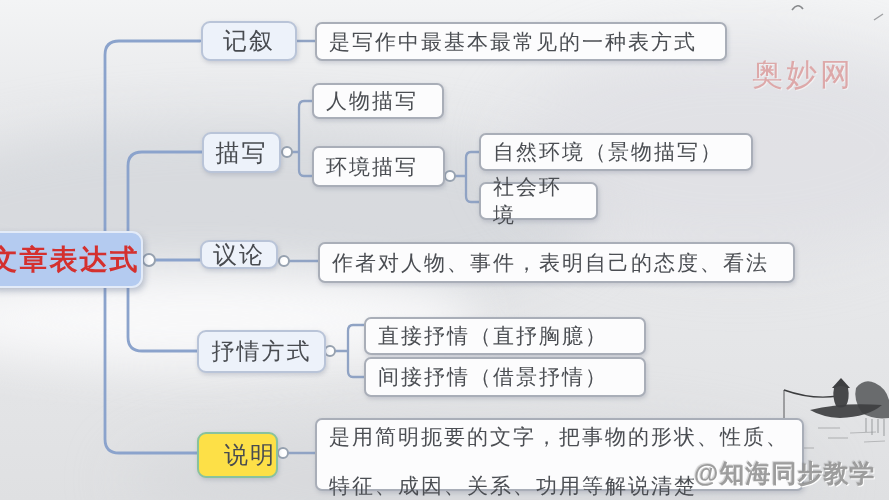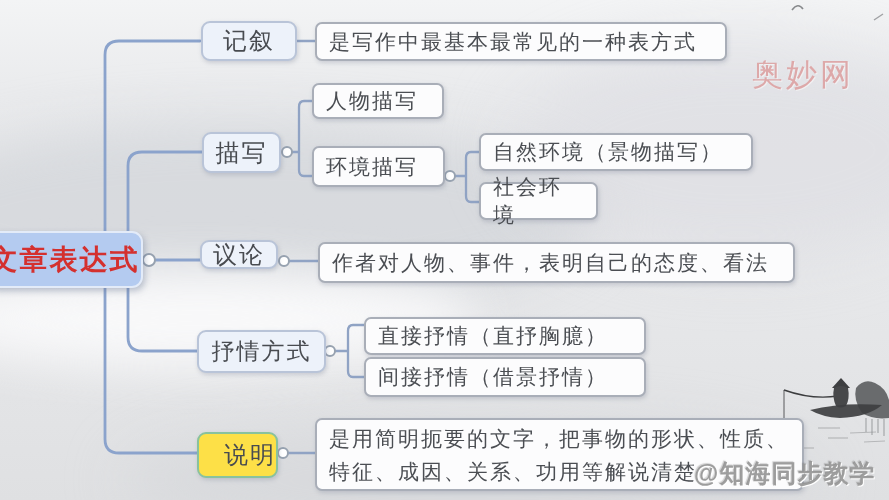--- a/index.html
+++ b/index.html
@@ -29,21 +29,21 @@
   .branch{
     justify-content:center;background:#edf2fa;border:2px solid #b9c4d8;
     border-radius:9px;font-size:24px;letter-spacing:2px;color:#484b50;
   }
   .branch.green{background:#fde047;border-color:#89c29d;justify-content:flex-end;}
   .rootnode{
     justify-content:center;background:#b4cbf0;border:2px solid #e3ebf8;
     border-radius:11px;font-size:28px;font-weight:bold;letter-spacing:2px;
     color:#d4302e;overflow:hidden;box-shadow:2px 3px 6px rgba(100,115,145,.4);
   }
-  .twolines{flex-direction:column;align-items:flex-start;justify-content:center;line-height:33px;}
+  .twolines{flex-direction:column;align-items:flex-start;line-height:33px;gap:16px;}
 
   .wm-site{
     position:absolute;left:752px;top:22px;z-index:10;font-size:31px;font-weight:normal;
     letter-spacing:3px;color:#dc9a9a;opacity:.8;text-shadow:1px 1px 0 rgba(255,255,255,.6);margin-top:32px;
   }
   .wm-credit{
     position:absolute;left:694px;top:457px;z-index:10;font-size:25px;font-weight:bold;
     color:rgba(148,148,148,.9);text-shadow:1px 1px 0 #fff,-1px -1px 1px rgba(120,120,120,.35);
     letter-spacing:1px;
   }

